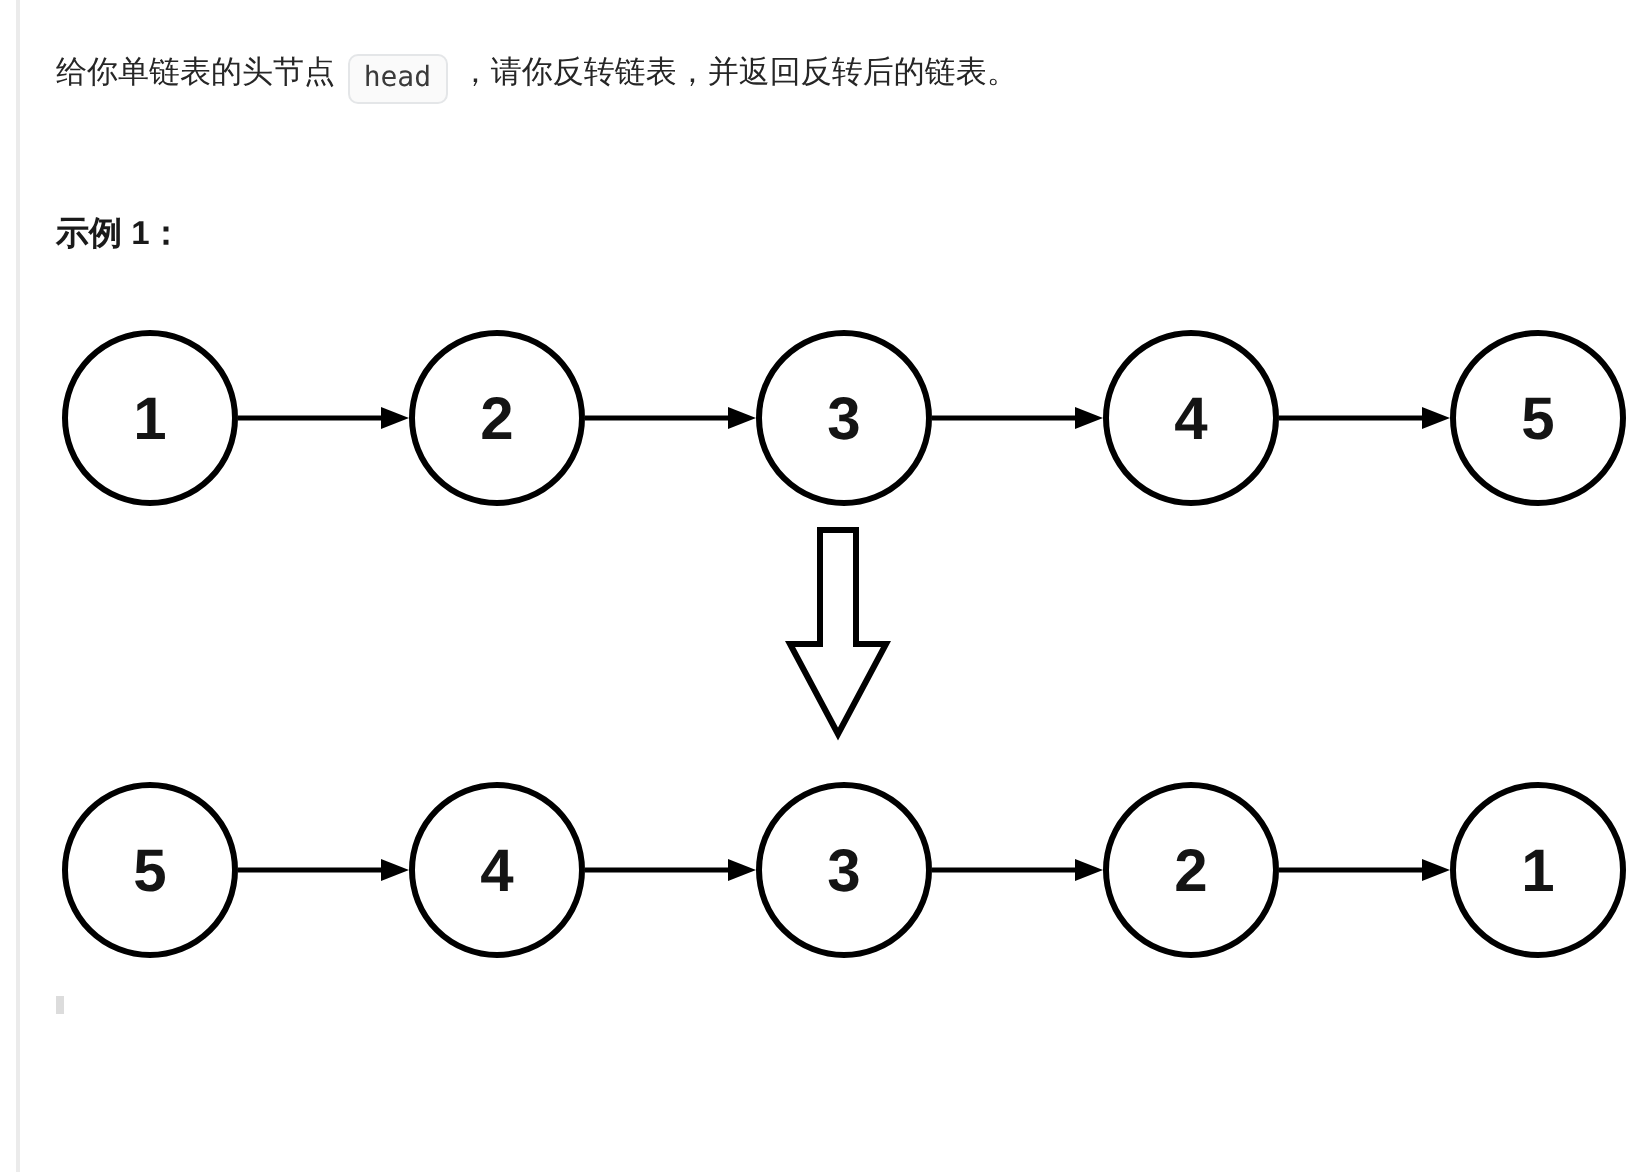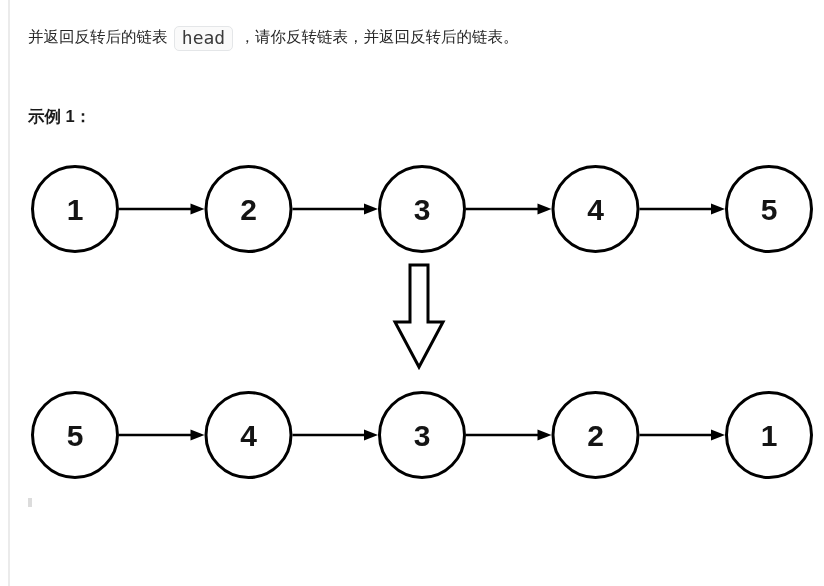--- a/index.html
+++ b/index.html
@@ -23,21 +23,21 @@
     position: absolute;
     left: 28px; top: 24px;
     width: 770px;
     font-size: 15.5px;
     line-height: 26px;
     color: #262626;
   }
   .inline-code {
     display: inline-block;
     font-family: "DejaVu Sans Mono", "Liberation Mono", monospace;
-    font-size: 18px;
+    font-size: 14px;
     line-height: 20px;
     color: #3a3a3a;
     background: #fafafa;
     border: 1px solid #e4e6e8;
     border-radius: 5px;
     padding: 1px 7px 2px 7px;
     margin: 0 2px;
     vertical-align: -2px;
   }
   .example-heading {
@@ -84,21 +84,21 @@
   }
 </style>
 </head>
 <body>
 
 <div class="page">
 
   <div class="panel-divider"></div>
 
   <p class="statement">
-    <span>并返回反转后的链表 </span><code class="inline-code">head</code><span> ，请你反转链表，并返回反转后的链表。</span>
+    <span>给你单链表的头节点 </span><code class="inline-code">head</code><span> ，请你反转链表，并返回反转后的链表。</span>
   </p>
 
   <h3 class="example-heading">示例 1：</h3>
 
   <svg class="diagram-svg" viewBox="0 0 824 330" xmlns="http://www.w3.org/2000/svg">
     <g id="top-row">
         <line x1="119" y1="49" x2="194.5" y2="49" stroke="#000000" stroke-width="2.5"></line>
         <polygon points="204.5,49 190.5,43.5 190.5,54.5" fill="#000000"></polygon>
         <circle cx="75" cy="49" r="42.5" fill="#ffffff" stroke="#000000" stroke-width="3"></circle>
         <text x="75" y="59.5" text-anchor="middle" class="node-num">1</text>

